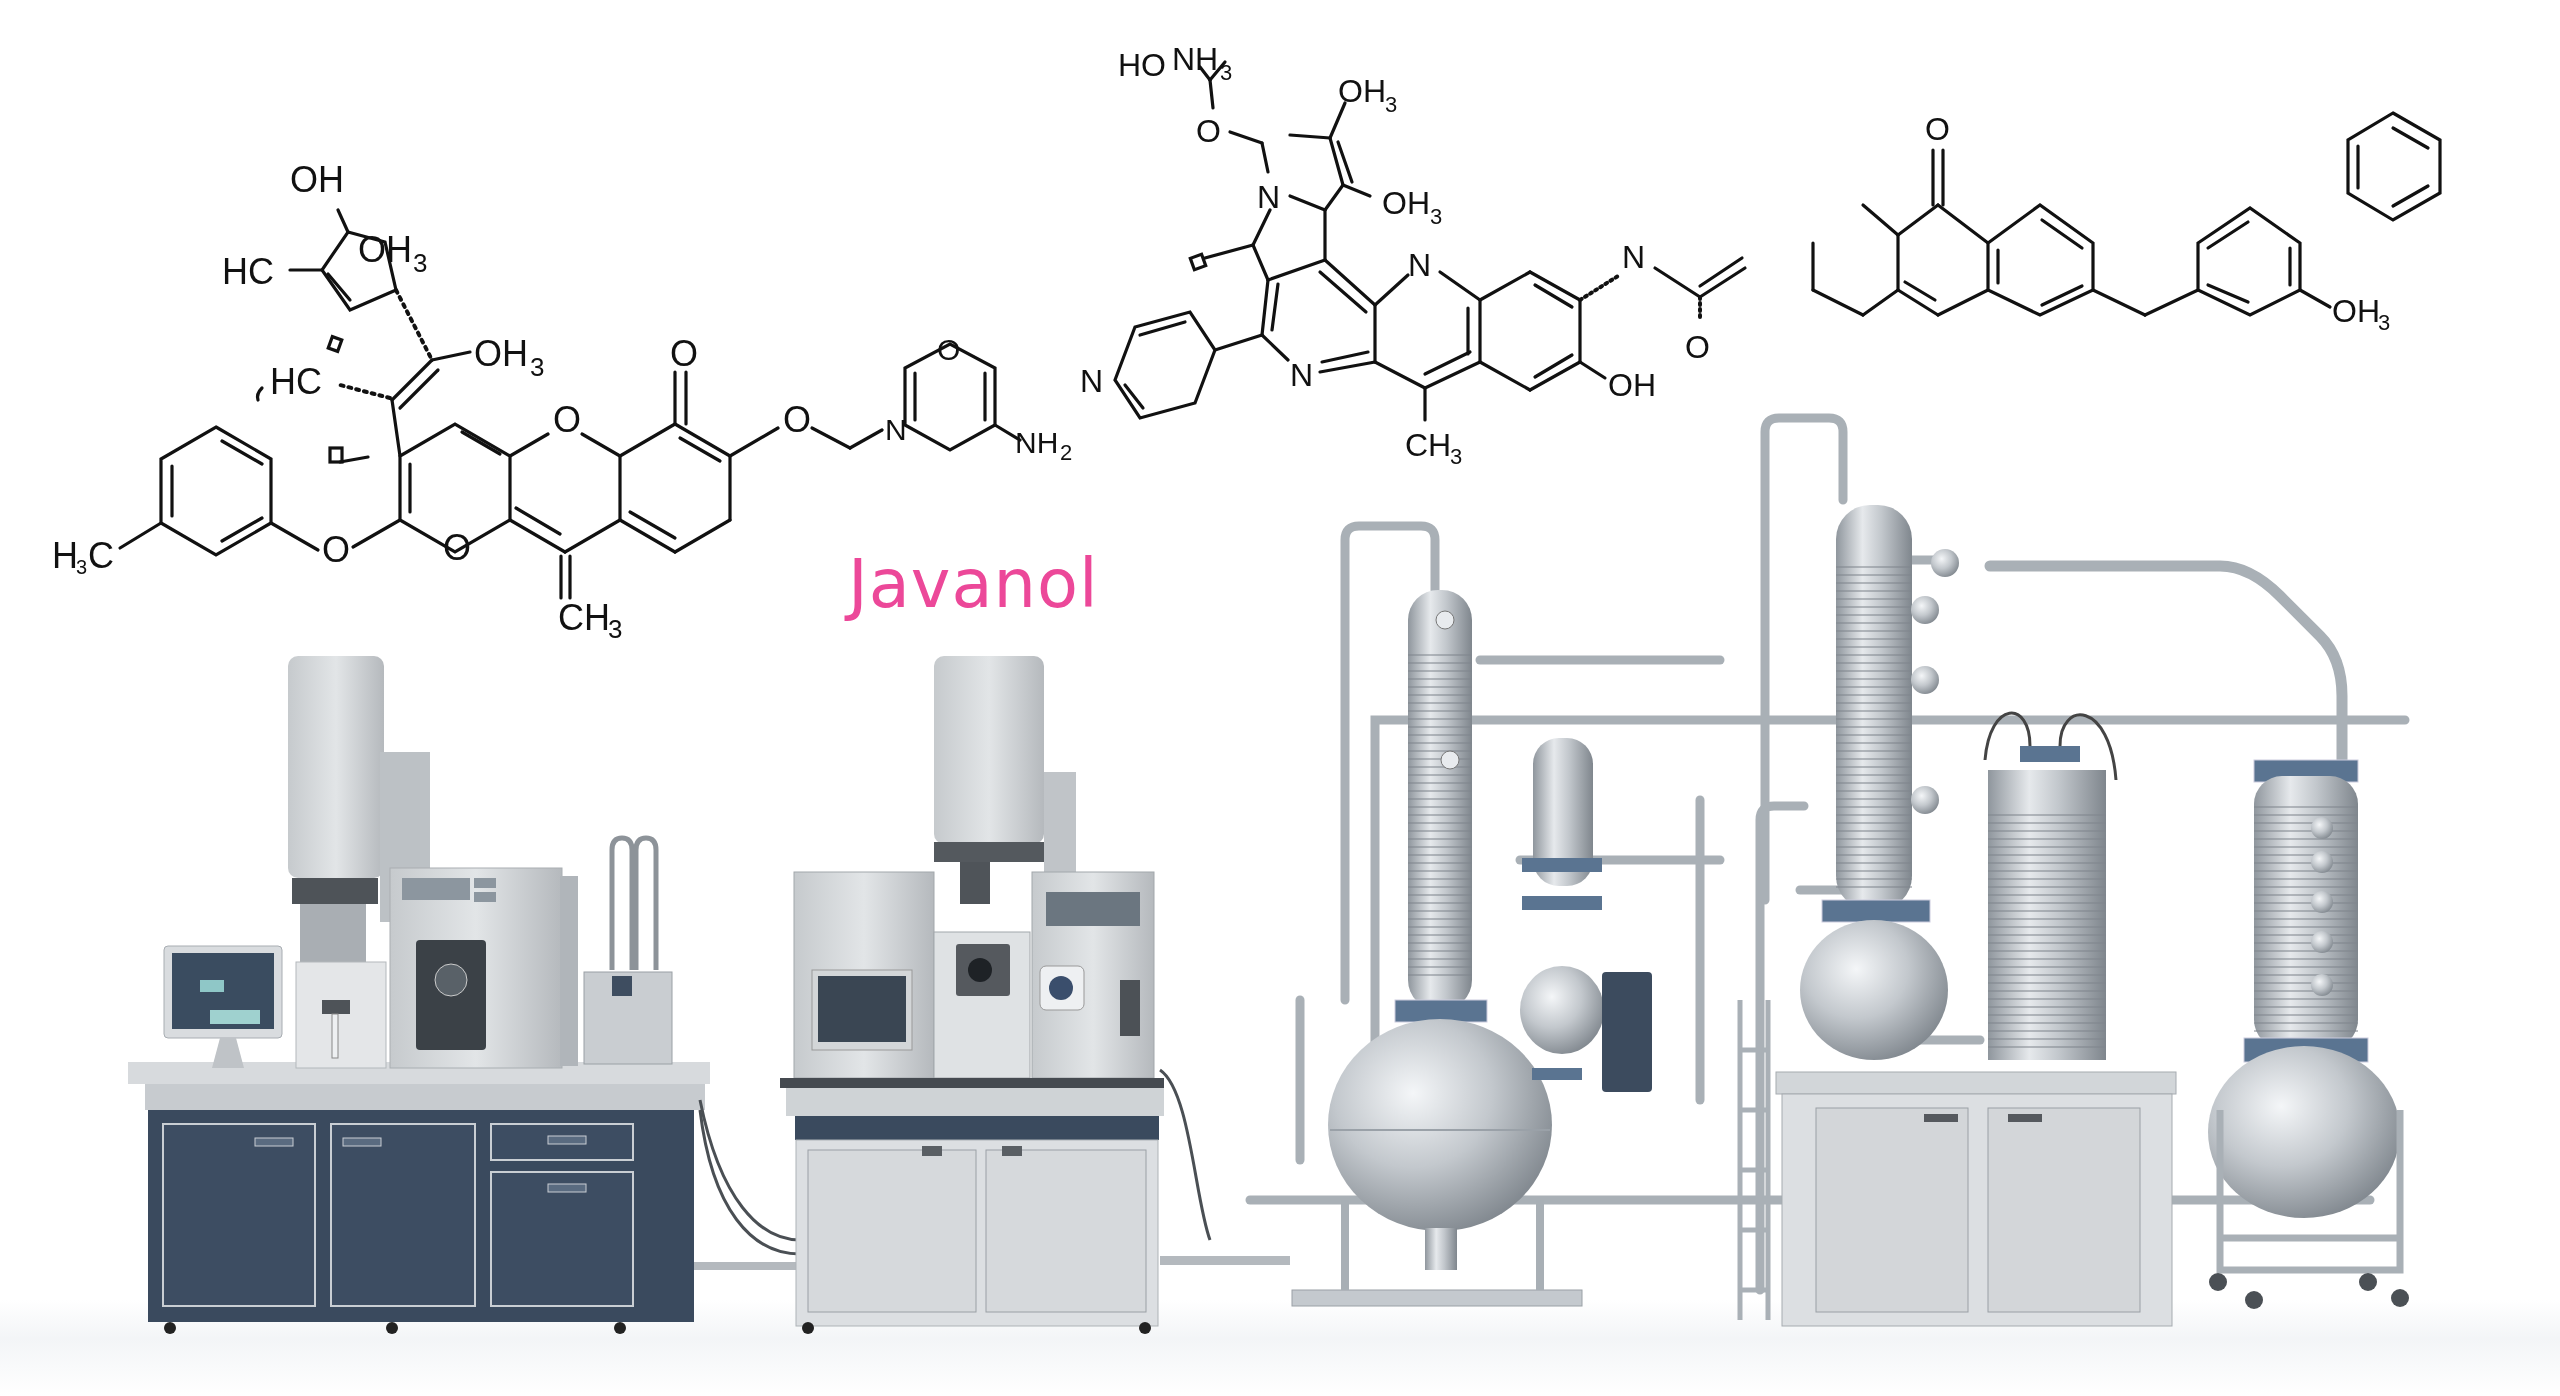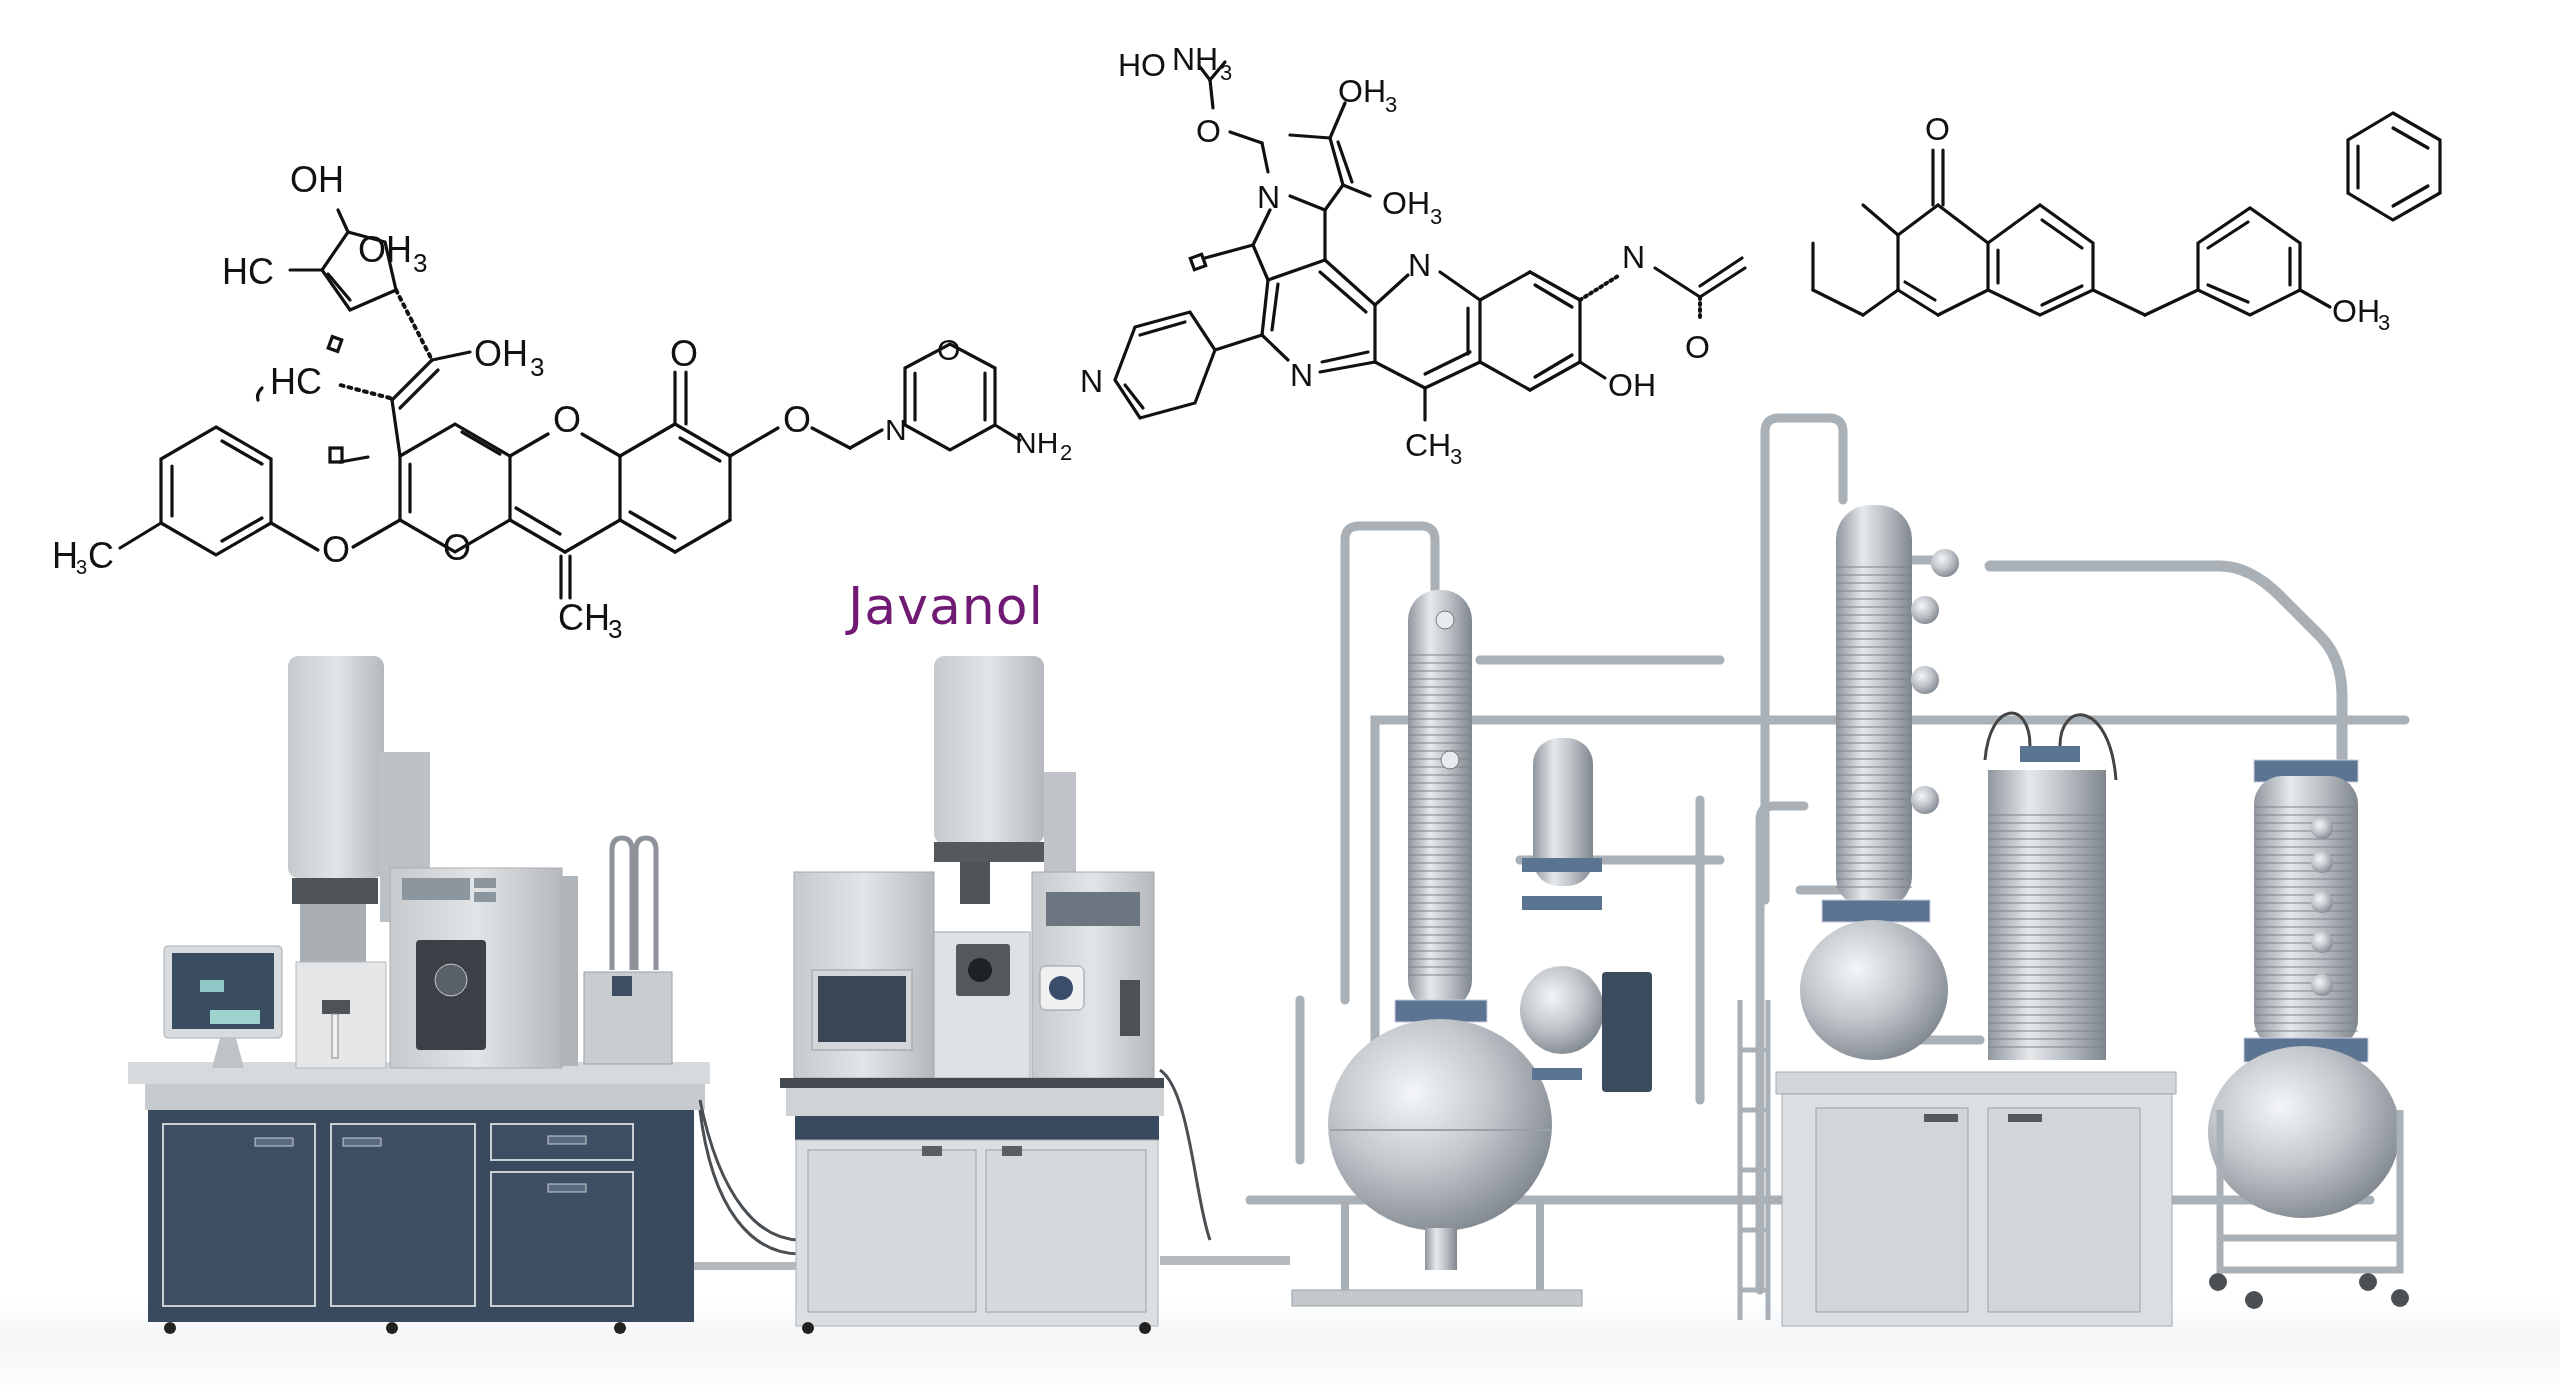--- a/index.html
+++ b/index.html
@@ -1,19 +1,19 @@
 <!DOCTYPE html>
 <html><head>
 <meta charset="utf-8">
 <style>
   html,body{margin:0;padding:0;background:#ffffff;}
   body{width:2560px;height:1396px;position:relative;overflow:hidden;font-family:"Liberation Sans",sans-serif;color:#111;}
   .layer{position:absolute;left:0;top:0;width:2560px;height:1396px;}
   svg text{font-family:"Liberation Sans",sans-serif;fill:#111;}
-  .title{position:absolute;left:848px;top:576px;font-size:52px;font-family:"DejaVu Sans",sans-serif;color:#701a75;letter-spacing:1px;}
+  .title{position:absolute;left:848px;top:545px;font-size:67px;font-family:"DejaVu Sans",sans-serif;color:#ec4899;letter-spacing:1px;}
   .floor{position:absolute;left:0;top:1300px;width:2560px;height:96px;background:linear-gradient(#ffffff,#f3f5f7 40%,#ffffff);}
 </style>
 </head>
 <body>
 
 <div class="floor"></div>
 
 <svg class="layer" viewBox="0 0 2560 1396" xmlns="http://www.w3.org/2000/svg">
   <g stroke="#111" stroke-width="3.2" fill="none" stroke-linecap="round">
 

